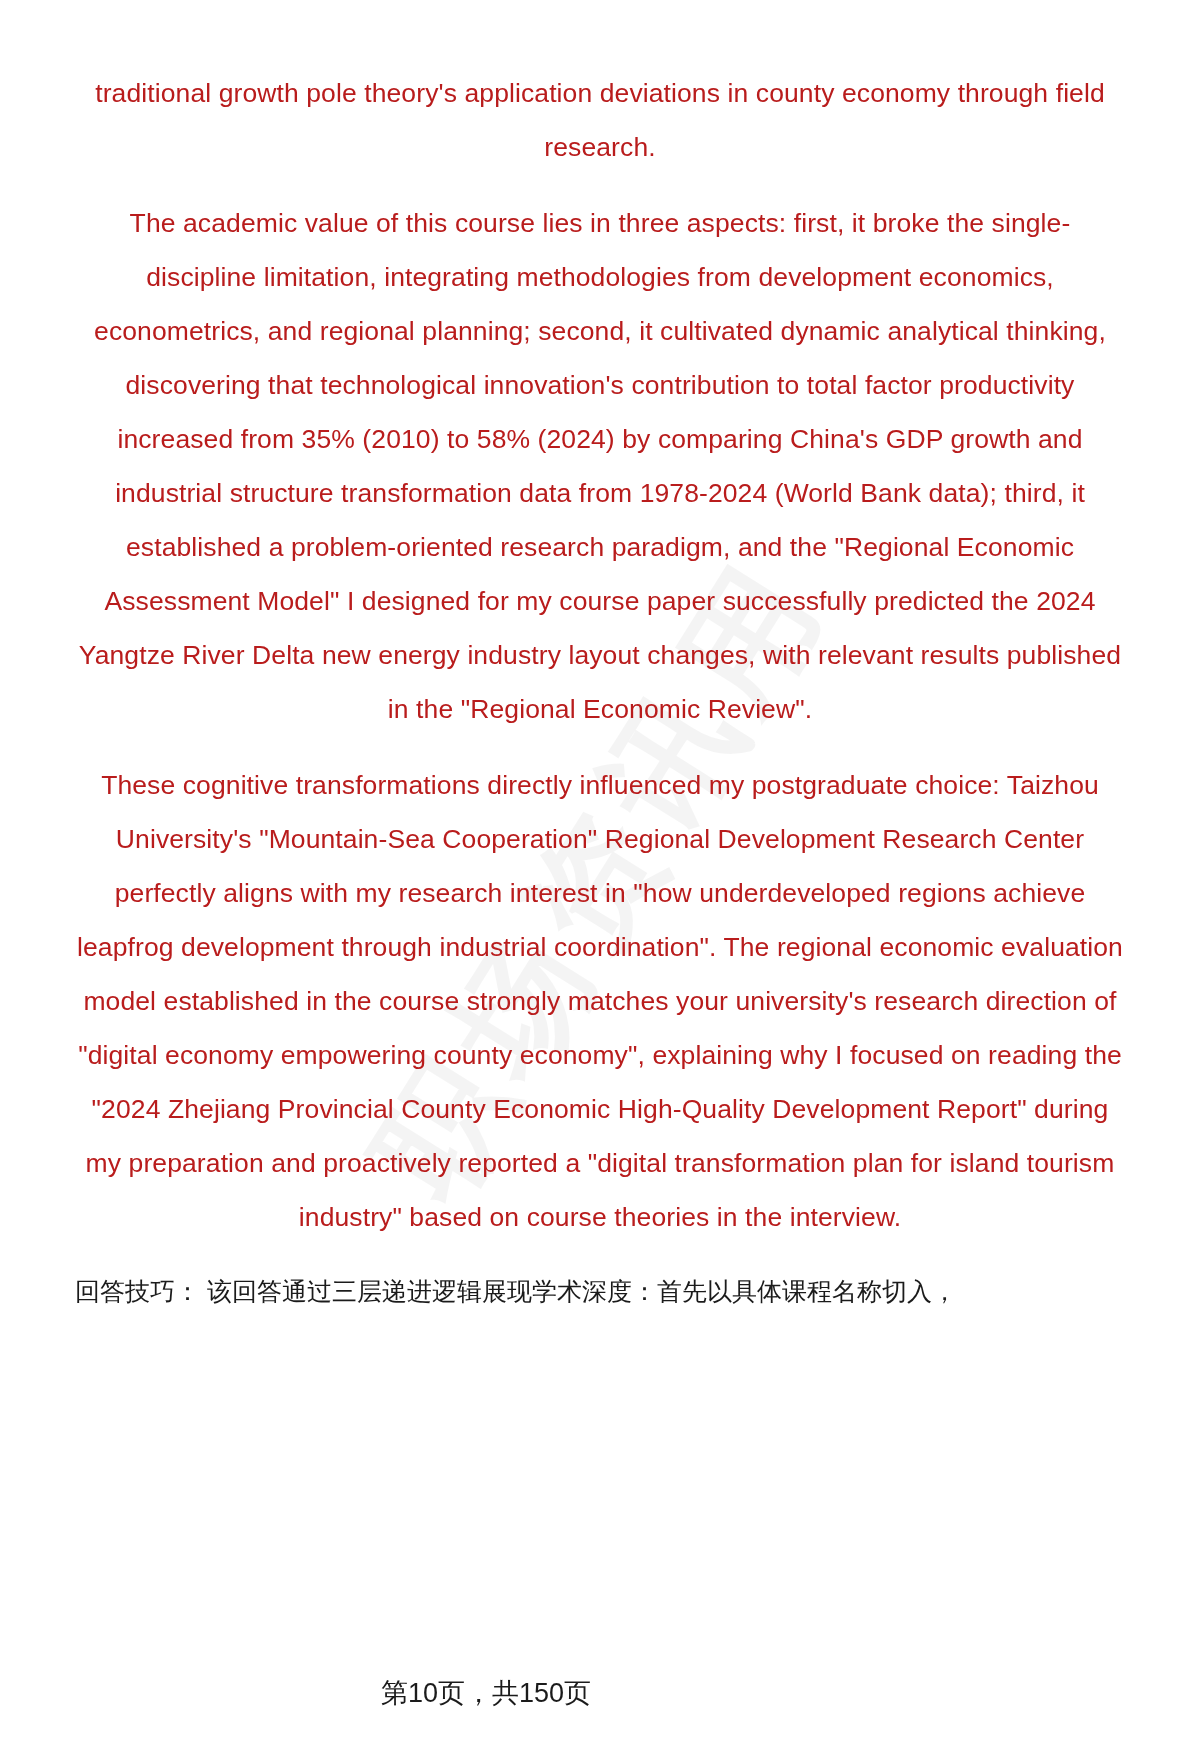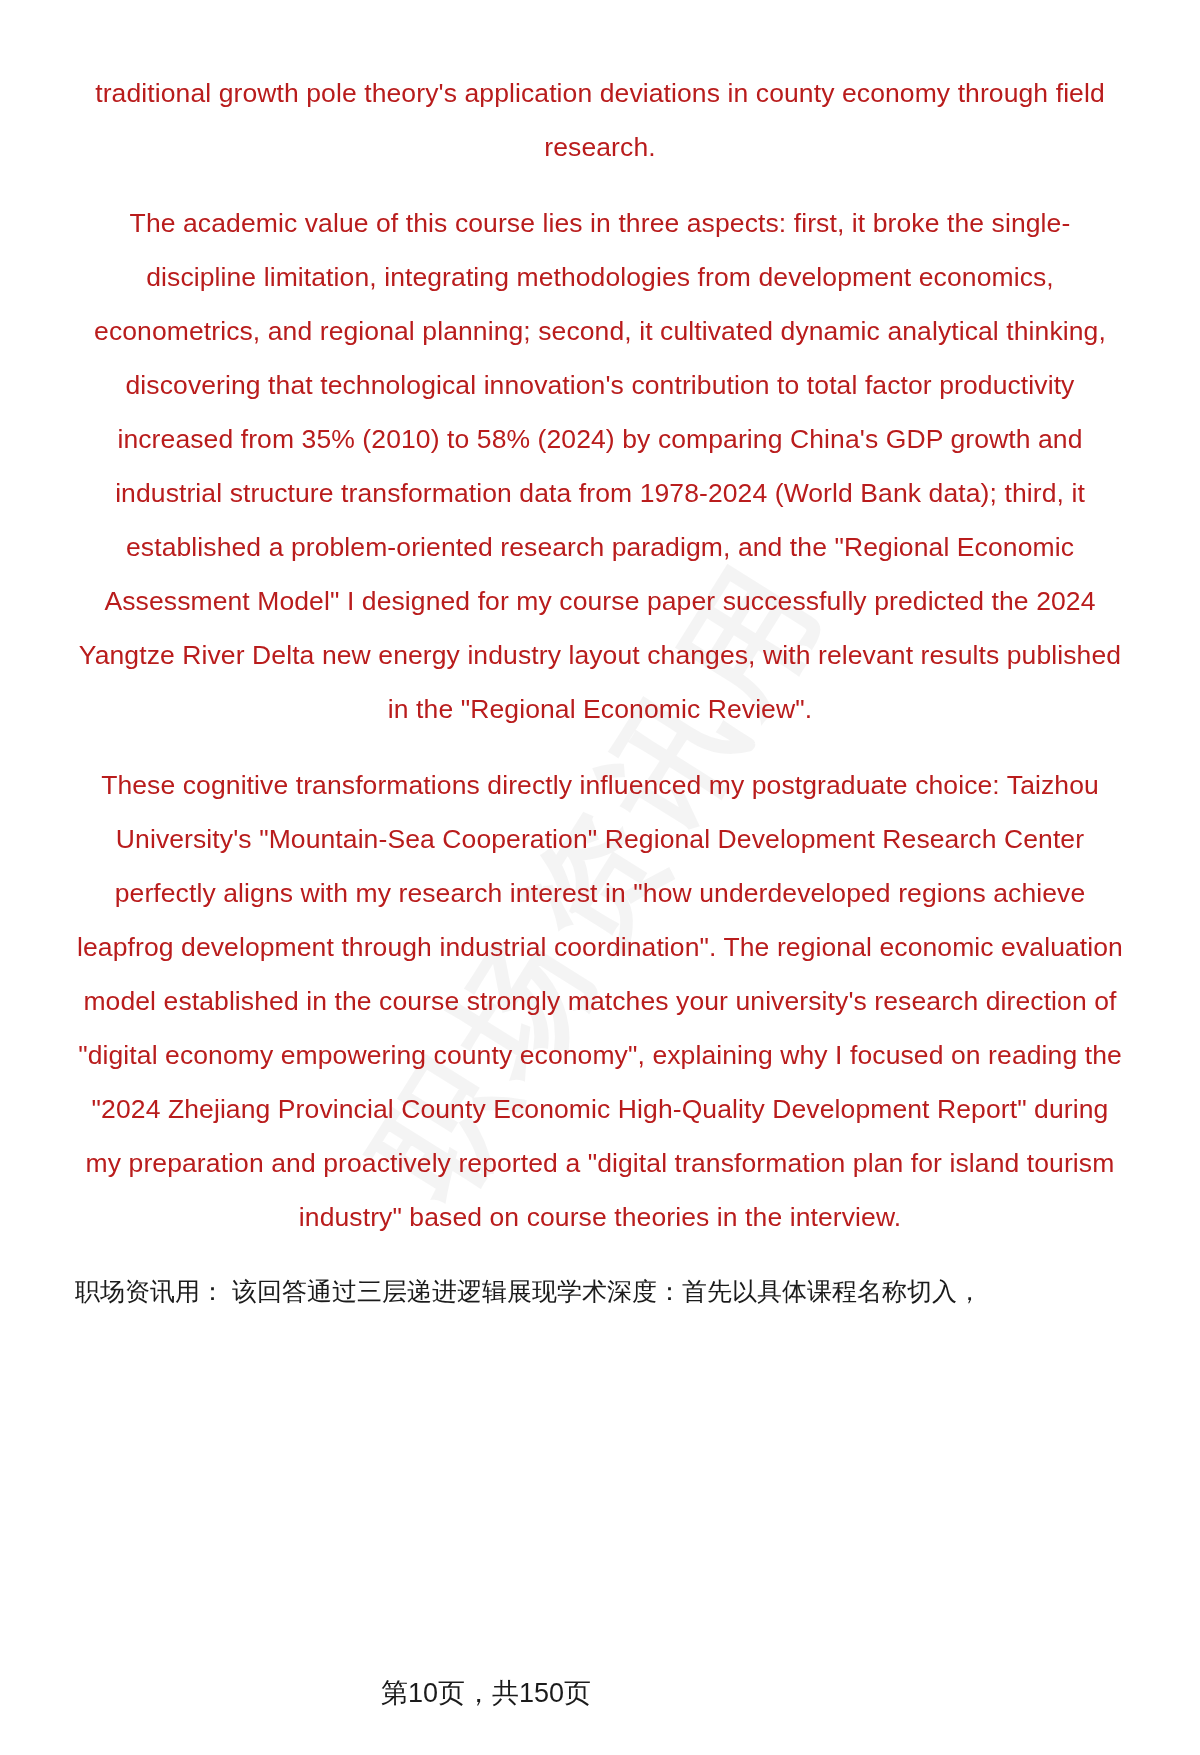--- a/index.html
+++ b/index.html
@@ -81,17 +81,17 @@
 
 <div class="watermark">
   <span>职场资讯用</span>
 </div>
 
 <div class="page">
   <div class="content">
     <p class="para first">traditional growth pole theory's application deviations in county economy through field research.</p>
     <p class="para">The academic value of this course lies in three aspects: first, it broke the single-discipline limitation, integrating methodologies from development economics, econometrics, and regional planning; second, it cultivated dynamic analytical thinking, discovering that technological innovation's contribution to total factor productivity increased from 35% (2010) to 58% (2024) by comparing China's GDP growth and industrial structure transformation data from 1978-2024 (World Bank data); third, it established a problem-oriented research paradigm, and the "Regional Economic Assessment Model" I designed for my course paper successfully predicted the 2024 Yangtze River Delta new energy industry layout changes, with relevant results published in the "Regional Economic Review".</p>
     <p class="para">These cognitive transformations directly influenced my postgraduate choice: Taizhou University's "Mountain-Sea Cooperation" Regional Development Research Center perfectly aligns with my research interest in "how underdeveloped regions achieve leapfrog development through industrial coordination". The regional economic evaluation model established in the course strongly matches your university's research direction of "digital economy empowering county economy", explaining why I focused on reading the "2024 Zhejiang Provincial County Economic High-Quality Development Report" during my preparation and proactively reported a "digital transformation plan for island tourism industry" based on course theories in the interview.</p>
-    <p class="tip">职场资讯用： 该回答通过三层递进逻辑展现学术深度：首先以具体课程名称切入，</p>
+    <p class="tip">回答技巧： 该回答通过三层递进逻辑展现学术深度：首先以具体课程名称切入，</p>
   </div>
 </div>
 
 <div class="footer">第10页，共150页</div>
 
 </body></html>

